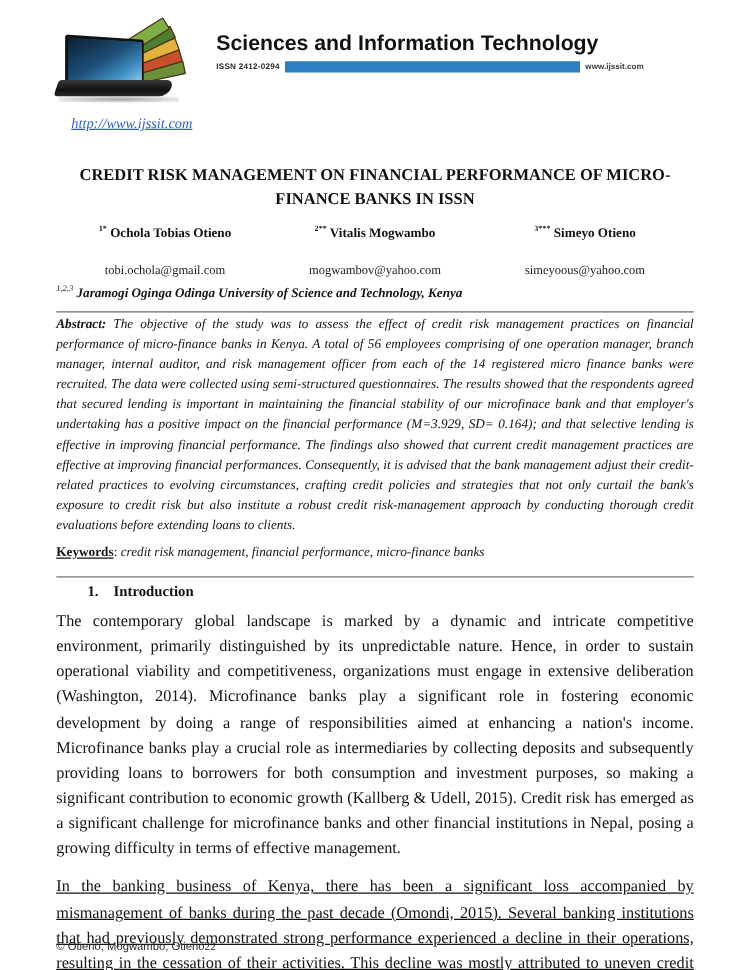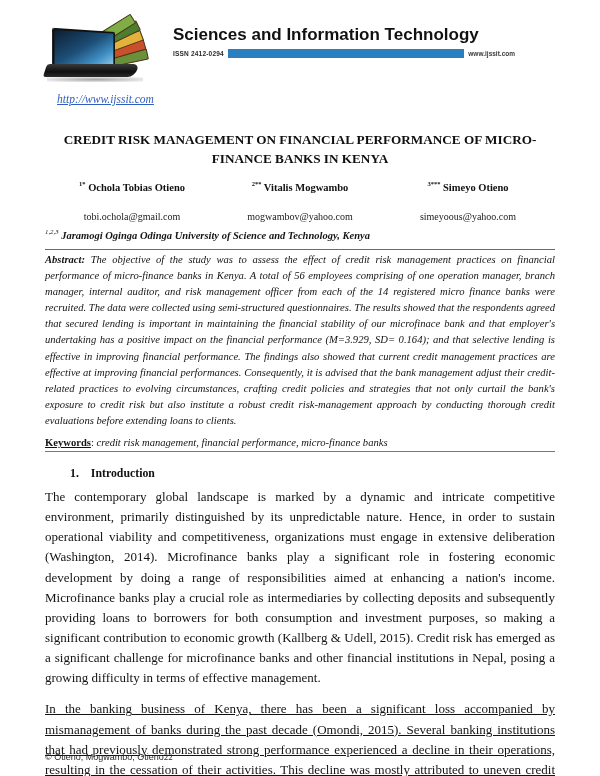--- a/index.html
+++ b/index.html
@@ -237,21 +237,21 @@
   
   .keywords {
     position: absolute;
     left: 45px;
     top: 437px;
     width: 510px;
     font-family: "Liberation Serif", serif;
     font-size: 10.6px;
     color: #131313;
     border-bottom: 1px solid #777;
-    padding-bottom: 3px;
+    padding-bottom: 13px;
   }
   .keywords .kw-label {
     font-weight: bold;
     text-decoration: underline;
   }
   .keywords .kw-list {
     font-style: italic;
   }
 
   
@@ -320,21 +320,21 @@
       <div class="issn-row">
         <span class="issn-text">ISSN 2412-0294</span>
         <span class="issn-bar"></span>
         <span class="issn-site">www.ijssit.com</span>
       </div>
     </div>
   </div>
 
   <a class="site-link" href="#">http://www.ijssit.com</a>
 
-  <div class="paper-title">CREDIT RISK MANAGEMENT ON FINANCIAL PERFORMANCE OF MICRO-FINANCE BANKS IN KENYA</div>
+  <div class="paper-title">CREDIT RISK MANAGEMENT ON FINANCIAL PERFORMANCE OF MICRO-FINANCE BANKS IN ISSN</div>
 
   <div class="authors">
     <div class="author">
       <div class="author-name"><sup>1*</sup> <span>Ochola Tobias Otieno</span></div>
       <div class="author-email">tobi.ochola@gmail.com</div>
     </div>
     <div class="author">
       <div class="author-name"><sup>2**</sup> <span>Vitalis Mogwambo</span></div>
       <div class="author-email">mogwambov@yahoo.com</div>
     </div>

